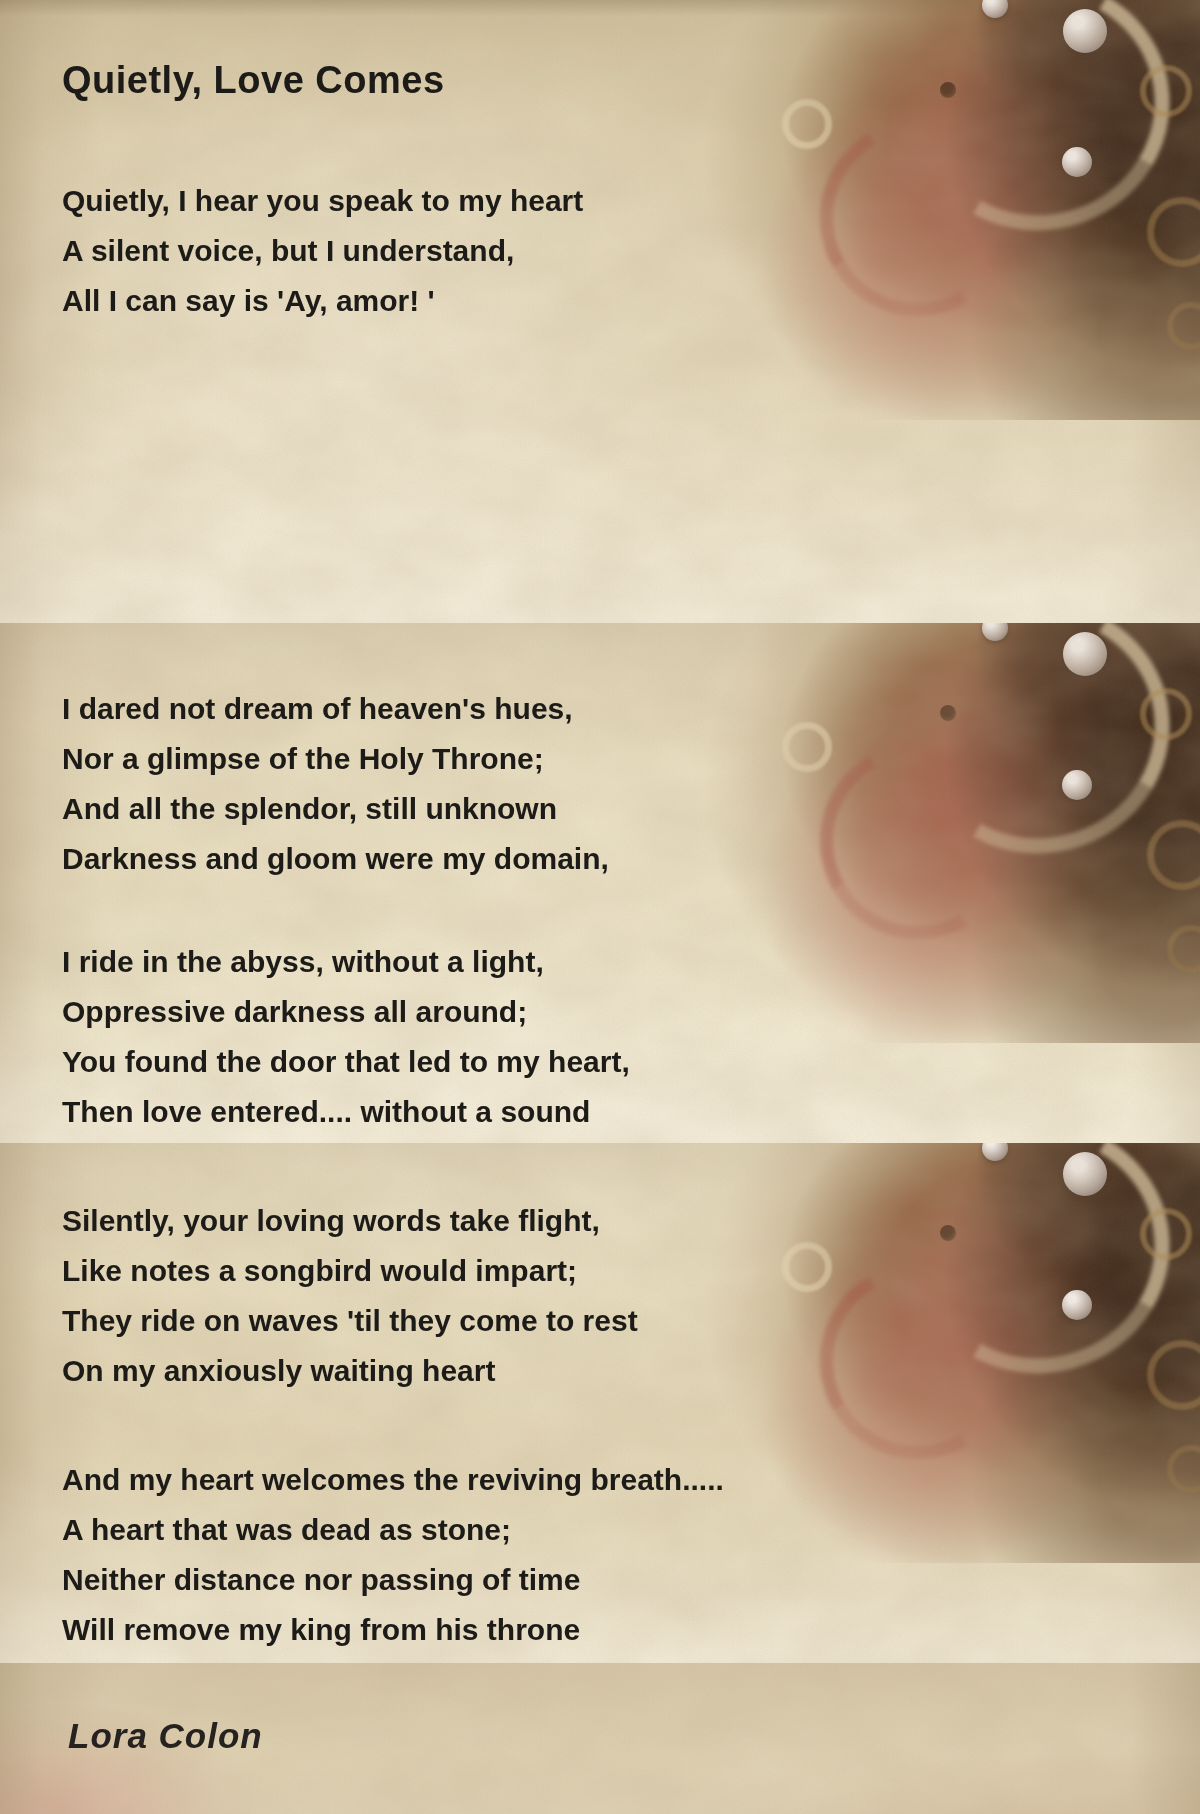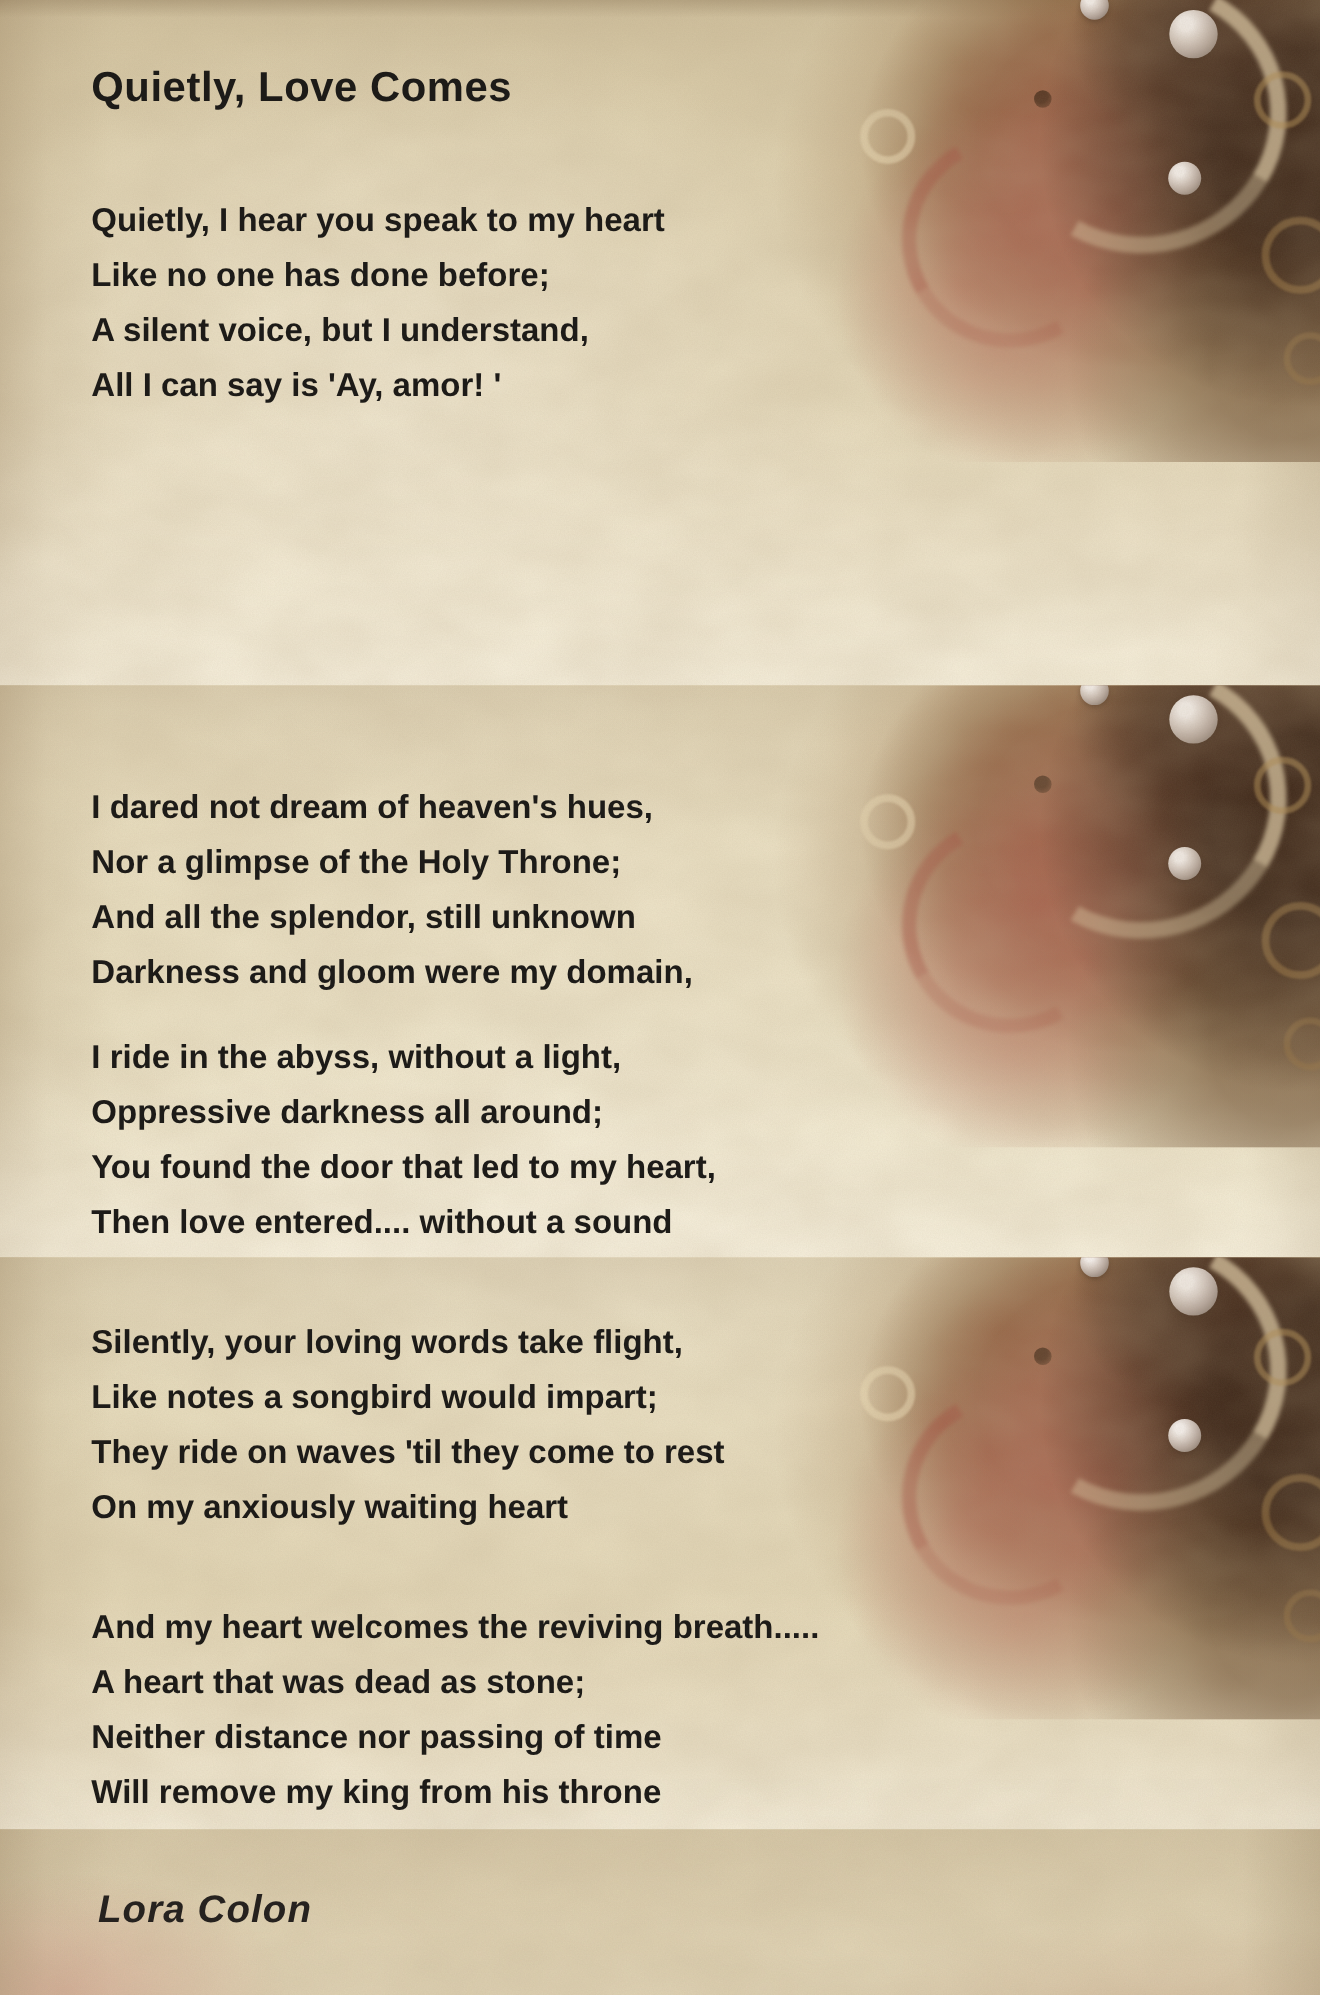--- a/index.html
+++ b/index.html
@@ -72,28 +72,28 @@
     position:absolute;border-radius:50%;
     background:radial-gradient(circle at 34% 30%, #f4efec 0 14%, #d7ccc5 38%, #b4a59c 62%, #8a7b71 85%, #6f6259 100%);
     box-shadow:0 2px 5px rgba(60,40,25,.40);
   }
   .pearl-s{left:312px;top:-8px;width:26px;height:26px;}
   .pearl-l{left:393px;top:9px;width:44px;height:44px;}
   .pearl-m{left:392px;top:147px;width:30px;height:30px;}
   
   .texture{position:absolute;left:0;top:0;pointer-events:none;}
   
-  .poem-layer{position:absolute;inset:0;z-index:5;color:#1d1b18;margin-left:21px;}
+  .poem-layer{position:absolute;inset:0;z-index:5;color:#1d1b18;}
   .page-title{
     position:absolute;left:62px;top:56px;
     font-size:38px;font-weight:bold;line-height:48px;letter-spacing:.5px;
   }
   .stanza{position:absolute;left:62px;width:980px;}
   .stanza .line{font-size:30px;font-weight:bold;line-height:50px;white-space:pre;}
-  .s1{top:176px}.s2{top:419px}.s3{top:710px}.s4{top:937px}.s5{top:1196px}.s6{top:1455px}
+  .s1{top:176px}.s2{top:419px}.s3{top:684px}.s4{top:937px}.s5{top:1196px}.s6{top:1455px}
   .signature{
     position:absolute;left:68px;top:1716px;
     font-size:35px;font-style:italic;font-weight:bold;color:#26221f;
     letter-spacing:1px;
   }
 </style>
 </head>
 <body>
 
 <div class="page">
@@ -163,21 +163,20 @@
     </defs>
     <rect width="1200" height="1814" filter="url(#mottle)" opacity="0.42"></rect>
     <rect width="1200" height="1814" filter="url(#grain)" opacity="0.20"></rect>
   </svg>
 
   <div class="poem-layer">
     <div class="page-title">Quietly, Love Comes</div>
 
     <div class="stanza s1">
       <div class="line">Quietly, I hear you speak to my heart</div>
-      <div class="line">Like no one has done before;</div>
       <div class="line">A silent voice, but I understand,</div>
       <div class="line">All I can say is 'Ay, amor! '</div>
     </div>
 
 
     <div class="stanza s3">
       <div class="line">I dared not dream of heaven's hues,</div>
       <div class="line">Nor a glimpse of the Holy Throne;</div>
       <div class="line">And all the splendor, still unknown</div>
       <div class="line">Darkness and gloom were my domain,</div>

